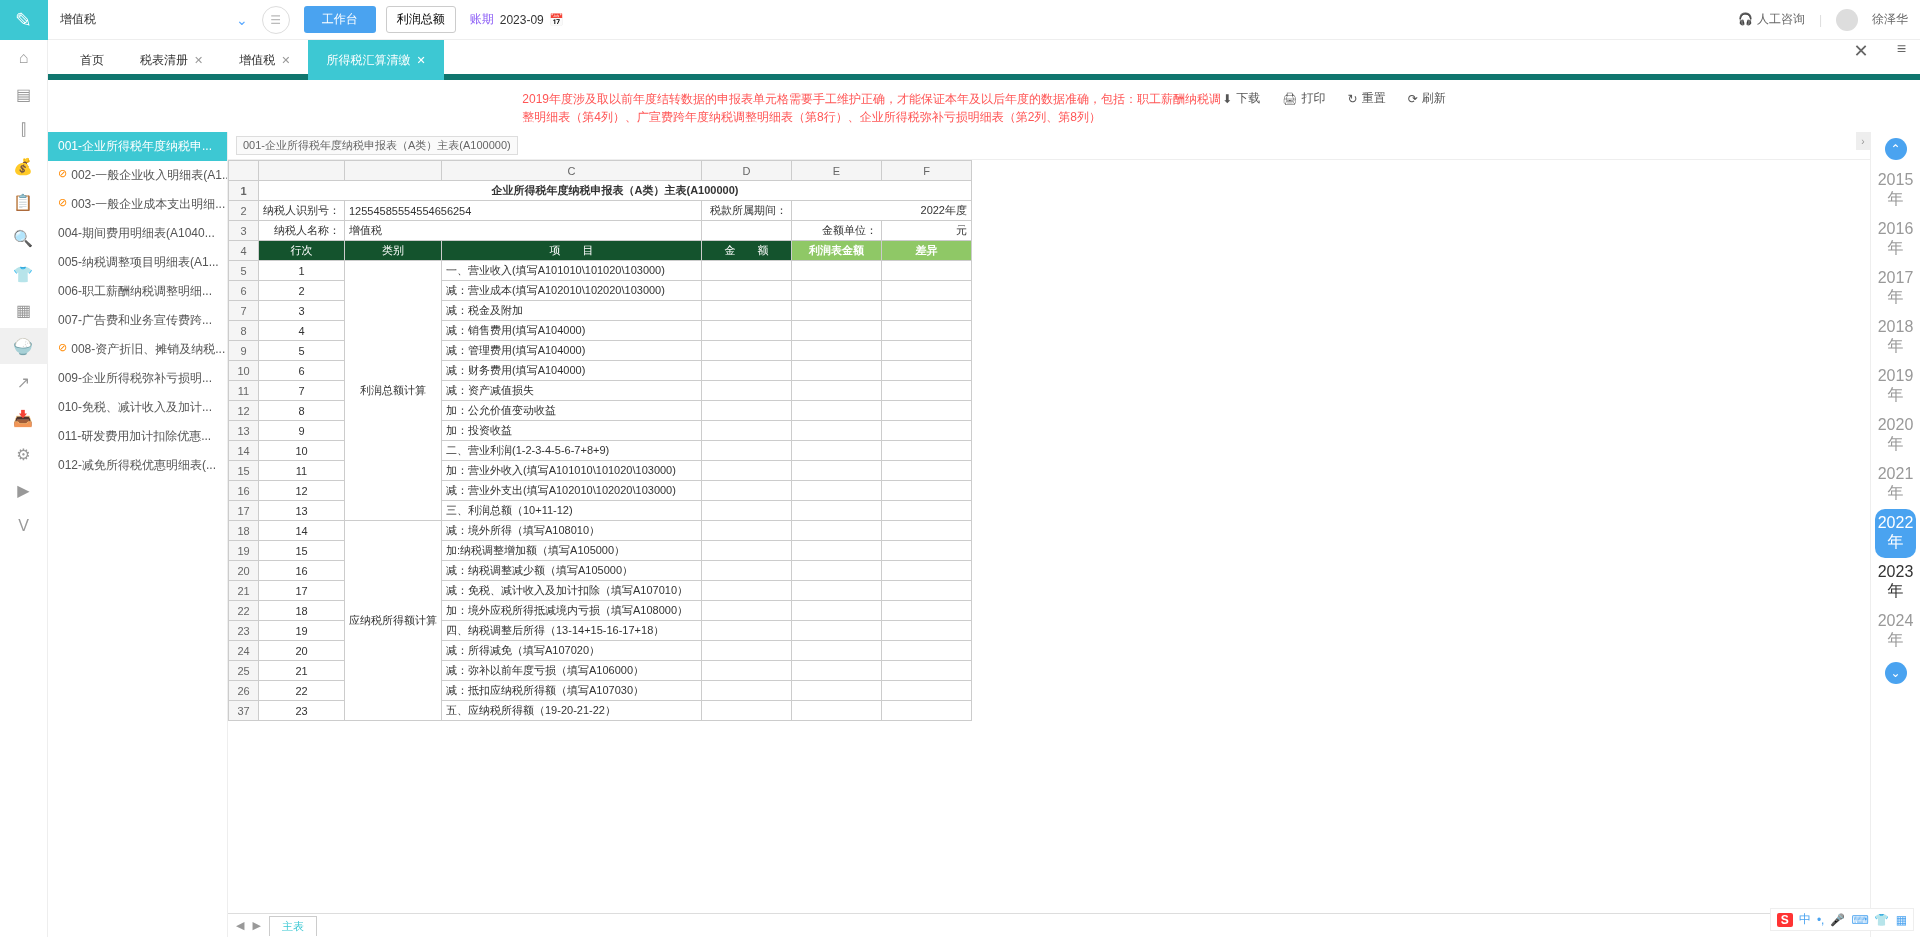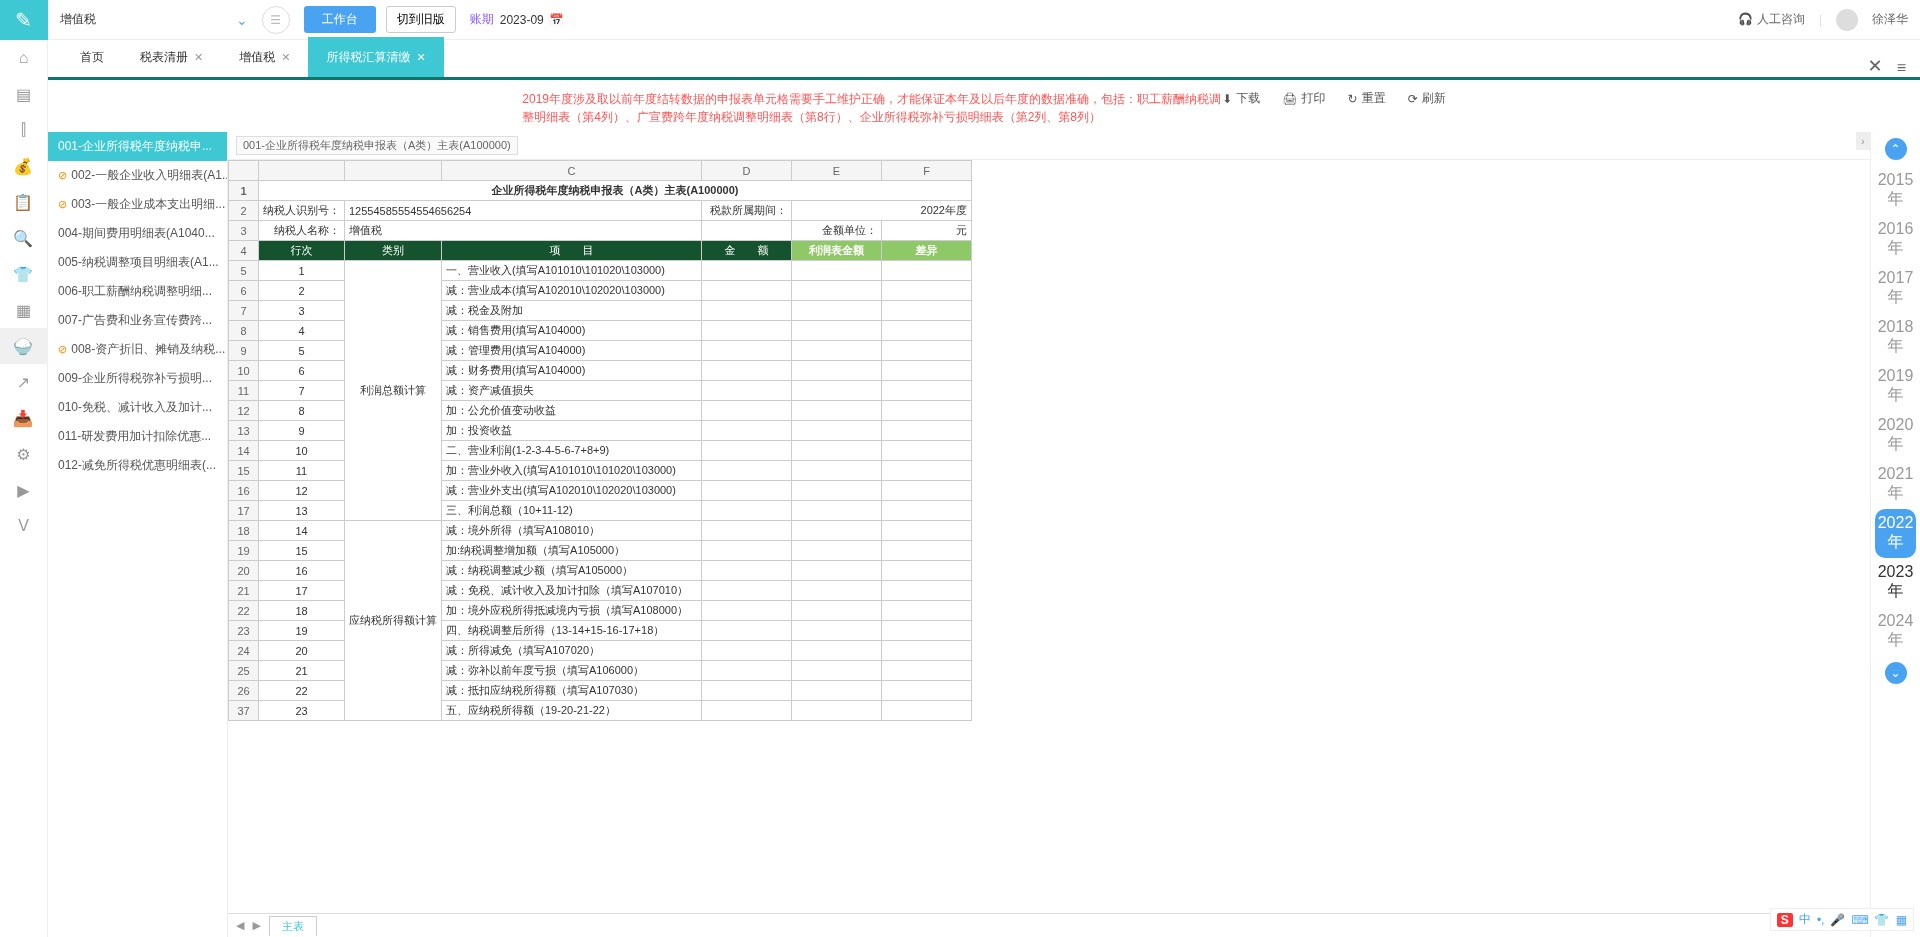--- a/index.html
+++ b/index.html
@@ -14,34 +14,34 @@
 .company-select{display:flex;align-items:center;gap:140px;color:#333;cursor:pointer}
 .chev{color:#5aa9ff;font-size:14px}
 .top-icon-circle{width:28px;height:28px;border:1px solid #ddd;border-radius:50%;display:flex;align-items:center;justify-content:center;margin-left:14px;color:#bbb}
 .btn-worktable{background:#4aa3f0;color:#fff;border:none;padding:5px 18px;border-radius:3px;margin-left:14px;cursor:pointer;font-size:12px}
 .btn-oldver{border:1px solid #ccc;background:#fff;padding:4px 10px;border-radius:3px;margin-left:10px;cursor:pointer;font-size:12px}
 .period-label{margin-left:14px;color:#8b5cf6}
 .period-val{margin-left:6px;color:#333}
 .cal-icon{color:#4aa3f0;margin-left:6px}
 .top-right{margin-left:auto;display:flex;align-items:center;gap:14px;color:#666}
 .avatar{width:22px;height:22px;border-radius:50%;background:#ddd;display:inline-block}
-.tabs{height:40px;display:flex;align-items:flex-end;padding:0 14px;border-bottom:3px solid #0f766e;gap:2px}
+.tabs{height:40px;display:flex;align-items:flex-start;padding:0 14px;border-bottom:6px solid #0f766e;gap:16px}
 .tab{padding:0 18px;height:40px;display:flex;align-items:center;gap:6px;color:#333;cursor:pointer;position:relative}
 .tab.active{background:#3dc8d3;color:#fff}
 .tab .x{color:#999;font-size:11px}
 .tab.active .x{color:#fff}
 .tabs .close-all{margin-left:auto;font-size:18px;color:#666;cursor:pointer;padding-right:4px}
 .menu-icon{font-size:16px;color:#666;margin-left:8px;cursor:pointer}
 .warning-bar{padding:10px 18px 6px;display:flex;justify-content:center;align-items:flex-start}
 .warning-text{color:#f55;font-size:12px;max-width:700px;line-height:1.5}
 .actions{display:flex;gap:22px;color:#555}
 .actions span{cursor:pointer;display:flex;align-items:center;gap:4px}
 .content{flex:1;display:flex;overflow:hidden}
 .form-list{width:180px;border-right:1px solid #eee;overflow-y:auto}
-.form-item{padding:6px 10px;font-size:12px;color:#555;cursor:pointer;white-space:nowrap;overflow:hidden;text-overflow:ellipsis;display:flex;align-items:center;gap:4px}
+.form-item{padding:6px 10px;font-size:12px;color:#555;cursor:pointer;white-space:nowrap;overflow:hidden;text-overflow:ellipsis;display:flex;align-items:flex-start;gap:4px}
 .form-item.active{background:#3dc8d3;color:#fff}
 .form-item .warn{color:#f80;font-size:11px}
 .sheet-area{flex:1;display:flex;flex-direction:column;position:relative}
 .crumb{padding:4px 8px;font-size:11px;color:#666;border-bottom:1px solid #eee;display:flex;align-items:center}
 .crumb-box{border:1px solid #ddd;padding:1px 6px;background:#fafafa}
 .sheet-wrap{flex:1;overflow:auto;position:relative}
 table.sheet{border-collapse:collapse;table-layout:fixed}
 table.sheet td,table.sheet th{border:1px solid #ccc;height:20px;font-size:11px;padding:0 4px;white-space:nowrap;overflow:hidden}
 .col-hdr{background:#f5f5f5;text-align:center;color:#666;font-weight:normal;height:18px}
 .row-hdr{background:#f5f5f5;text-align:center;color:#666;width:30px}
@@ -86,21 +86,21 @@
   </div>
 
   <div class="main">
     <div class="topbar">
       <div class="company-select">
         <span>增值税</span>
         <span class="chev">⌄</span>
       </div>
       <div class="top-icon-circle">☰</div>
       <button class="btn-worktable">工作台</button>
-      <button class="btn-oldver">切到旧版</button>
+      <button class="btn-oldver">利润总额</button>
       <span class="period-label">账期</span>
       <span class="period-val">2023-09</span>
       <span class="cal-icon">📅</span>
       <div class="top-right">
         <span>🎧 <span>人工咨询</span></span>
         <span style="color:#ddd">|</span>
         <span class="avatar"></span>
         <span>徐泽华</span>
       </div>
     </div>

